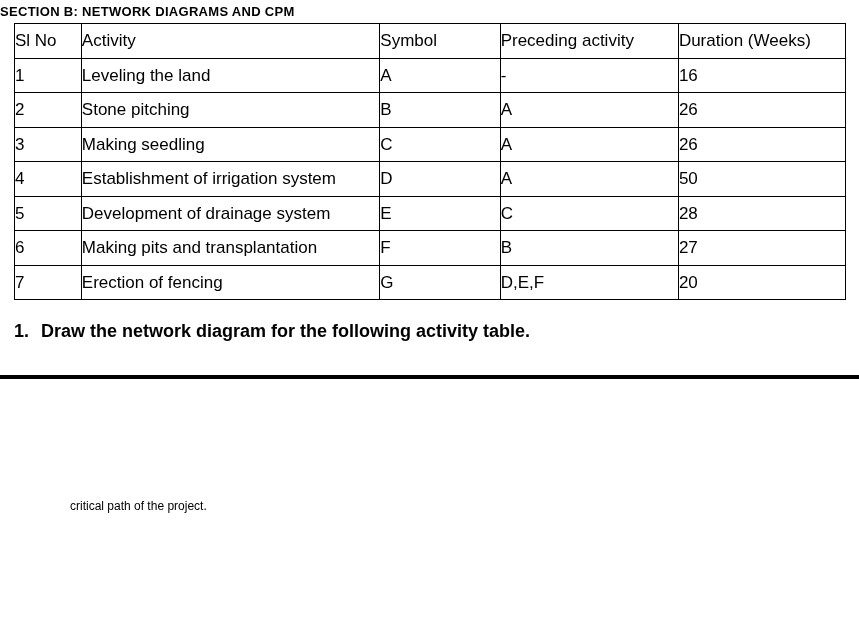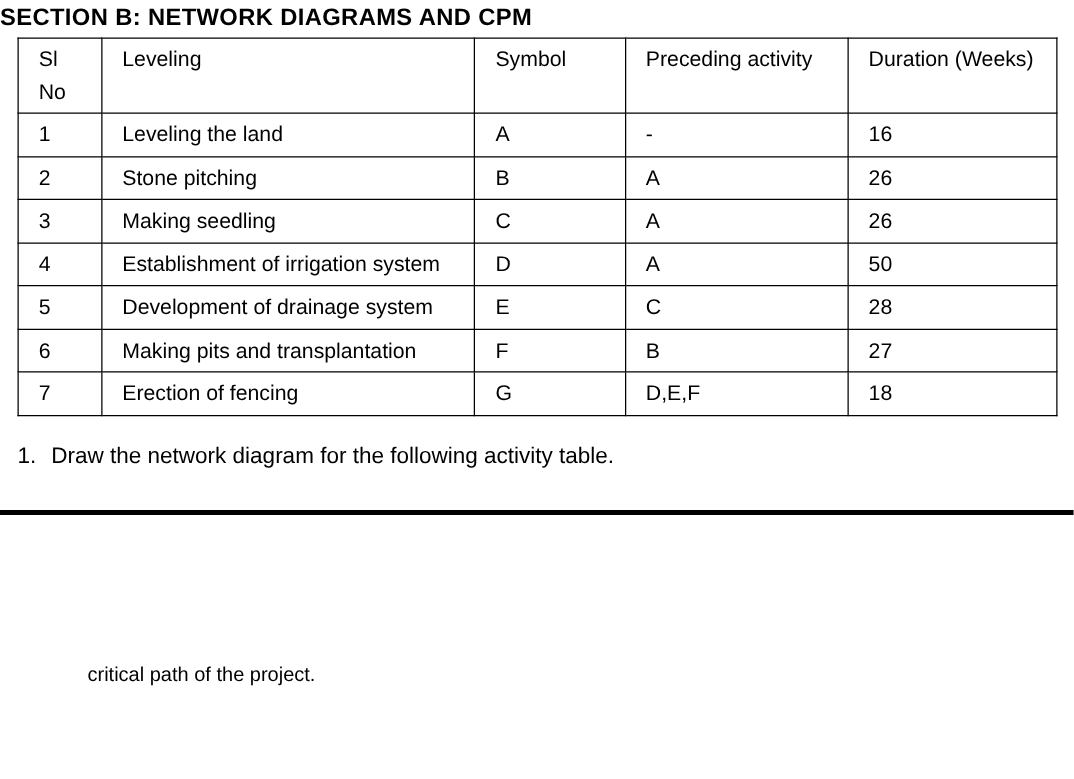--- a/index.html
+++ b/index.html
@@ -7,32 +7,32 @@
       font-family: Arial, Helvetica, sans-serif;
       font-size: 17px;
       color: #000;
       background: #fff;
       width: 859px;
       height: 623px;
       overflow: hidden;
     }
     .section-title {
       font-weight: bold;
-      font-size: 19px;
+      font-size: 13px;
       padding: 4px 0 4px 0;
       letter-spacing: 0.3px;
     }
     table {
       border-collapse: collapse;
       margin-left: 14px;
       width: 832px;
     }
     th, td {
       border: 1px solid #000;
-      padding: 4px 16px;
+      padding: 4px 0;
       text-align: left;
       vertical-align: top;
       font-weight: normal;
       font-size: 17px;
       line-height: 1.5;
     }
     th {
       font-weight: normal;
     }
     .col-sl { width: 60px; }
@@ -40,51 +40,52 @@
     .col-symbol { width: 108px; }
     .col-preceding { width: 160px; }
     .col-duration { width: 150px; margin-left: 14px; }
     .questions {
       margin-top: 18px;
       padding-left: 14px;
       font-size: 18px;
     }
     .questions ol {
       list-style: none;
+      font-weight: bold;
     }
     .questions li {
       margin-bottom: 14px;
       line-height: 1.5;
     }
     .q-num {
       display: inline-block;
       width: 22px;
     }
     .separator {
       height: 4px;
       background: #000;
       width: 100%;
       margin-top: 30px;
     }
     .continuation {
       margin-top: 120px;
       padding-left: 70px;
-      font-size: 16px;
+      font-size: 12px;
     }
   </style>
 </head>
 <body>
 
 <div class="section-title">SECTION B: NETWORK DIAGRAMS AND CPM</div>
 
 <table>
   <thead>
     <tr>
       <th class="col-sl">Sl No</th>
-      <th class="col-activity">Leveling</th>
+      <th class="col-activity">Activity</th>
       <th class="col-symbol">Symbol</th>
       <th class="col-preceding">Preceding activity</th>
       <th class="col-duration">Duration (Weeks)</th>
     </tr>
   </thead>
   <tbody>
     <tr>
       <td>1</td>
       <td>Leveling the land</td>
       <td>A</td>
@@ -124,21 +125,21 @@
       <td>Making pits and transplantation</td>
       <td>F</td>
       <td>B</td>
       <td>27</td>
     </tr>
     <tr>
       <td>7</td>
       <td>Erection of fencing</td>
       <td>G</td>
       <td>D,E,F</td>
-      <td>18</td>
+      <td>20</td>
     </tr>
   </tbody>
 </table>
 
 <div class="questions">
   <ol>
     <li>
       <span class="q-num">1.</span>
       <span>Draw the network diagram for the following activity table.</span>
     </li>

